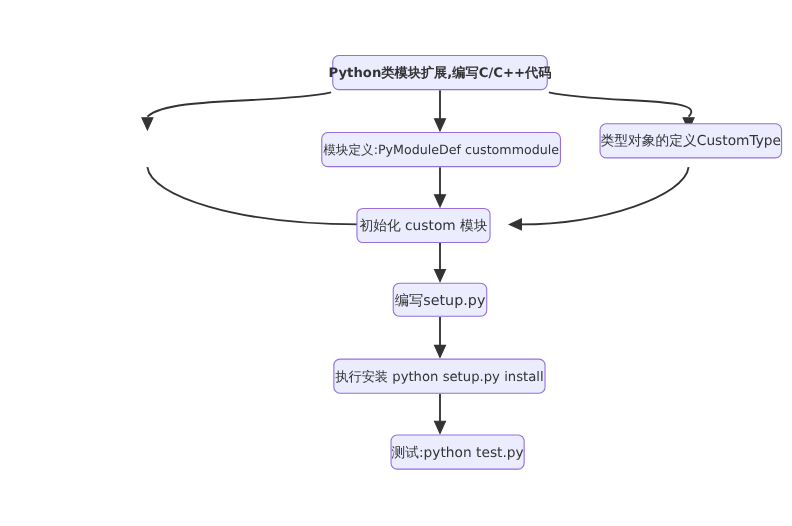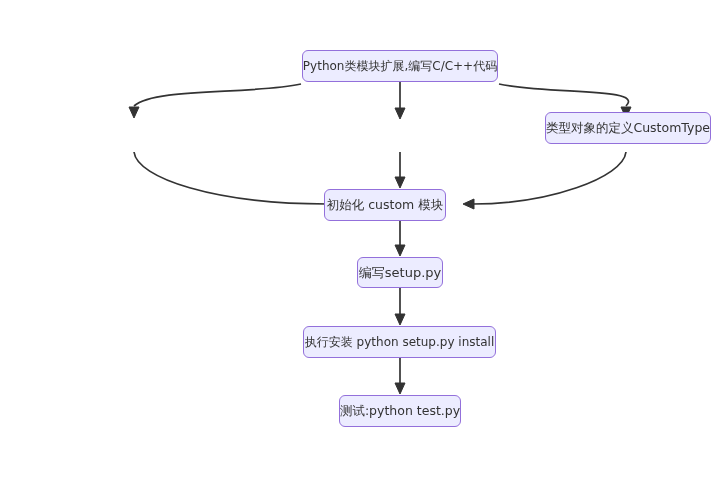--- a/index.html
+++ b/index.html
@@ -75,27 +75,28 @@
     <path d="M400,221 L400,248"></path>
     <polygon points="400,256 395,245 405,245"></polygon>
 
     <path d="M400,288 L400,317"></path>
     <polygon points="400,325 395,314 405,314"></polygon>
 
     <path d="M400,358 L400,386"></path>
     <polygon points="400,394 395,383 405,383"></polygon>
   </svg>
 
-  <div class="node" style="left: 302px; top: 50px; width: 196px; height: 32px; font-size: 12px;">Python类模块扩展,编写C/C++代码</div>
+  <div class="node" style="left: 302px; top: 50px; width: 196px; height: 32px; font-size: 12px; font-weight: bold;">Python类模块扩展,编写C/C++代码</div>
 
 
+  <div class="node" style="left: 292px; top: 120px; width: 218px; height: 32px; font-size: 11.5px;">模块定义:PyModuleDef custommodule</div>
 
   <div class="node" style="left: 545px; top: 112px; width: 166px; height: 32px; font-size: 12.5px;">类型对象的定义CustomType</div>
 
   <div class="node" style="left: 324px; top: 189px; width: 122px; height: 32px; font-size: 12.5px;">初始化 custom 模块</div>
 
   <div class="node" style="left: 357px; top: 257px; width: 86px; height: 31px; font-size: 13px;">编写setup.py</div>
 
   <div class="node" style="left: 303px; top: 326px; width: 193px; height: 32px; font-size: 12px;">执行安装 python setup.py install</div>
 
-  <div class="node" style="left: 339px; top: 395px; width: 122px; height: 32px; font-size: 12.5px;">测试:python test.py</div>
+  <div class="node" style="left: 355px; top: 395px; width: 122px; height: 32px; font-size: 12.5px;">测试:python test.py</div>
 
 </div>
 
 </body></html>

